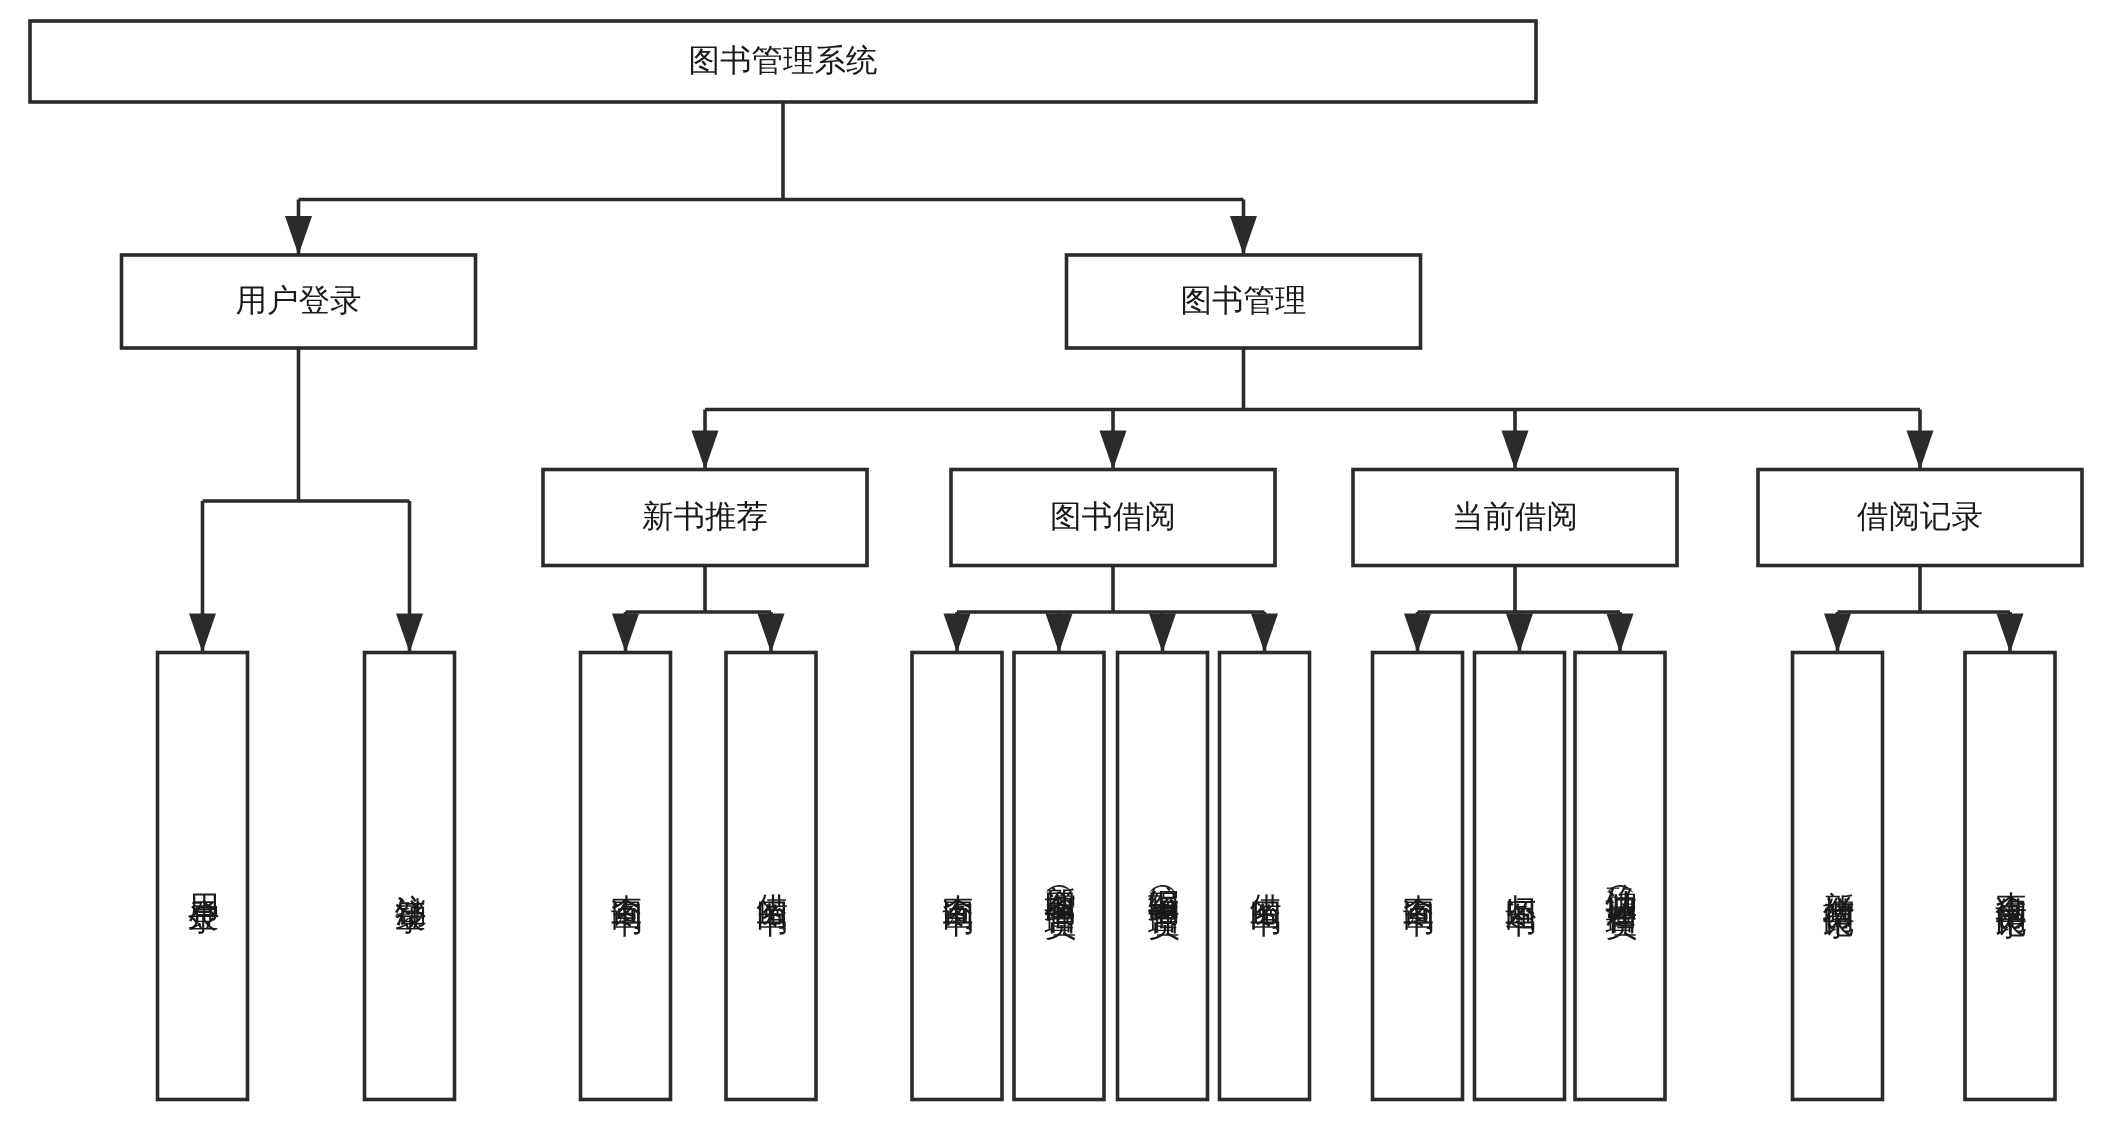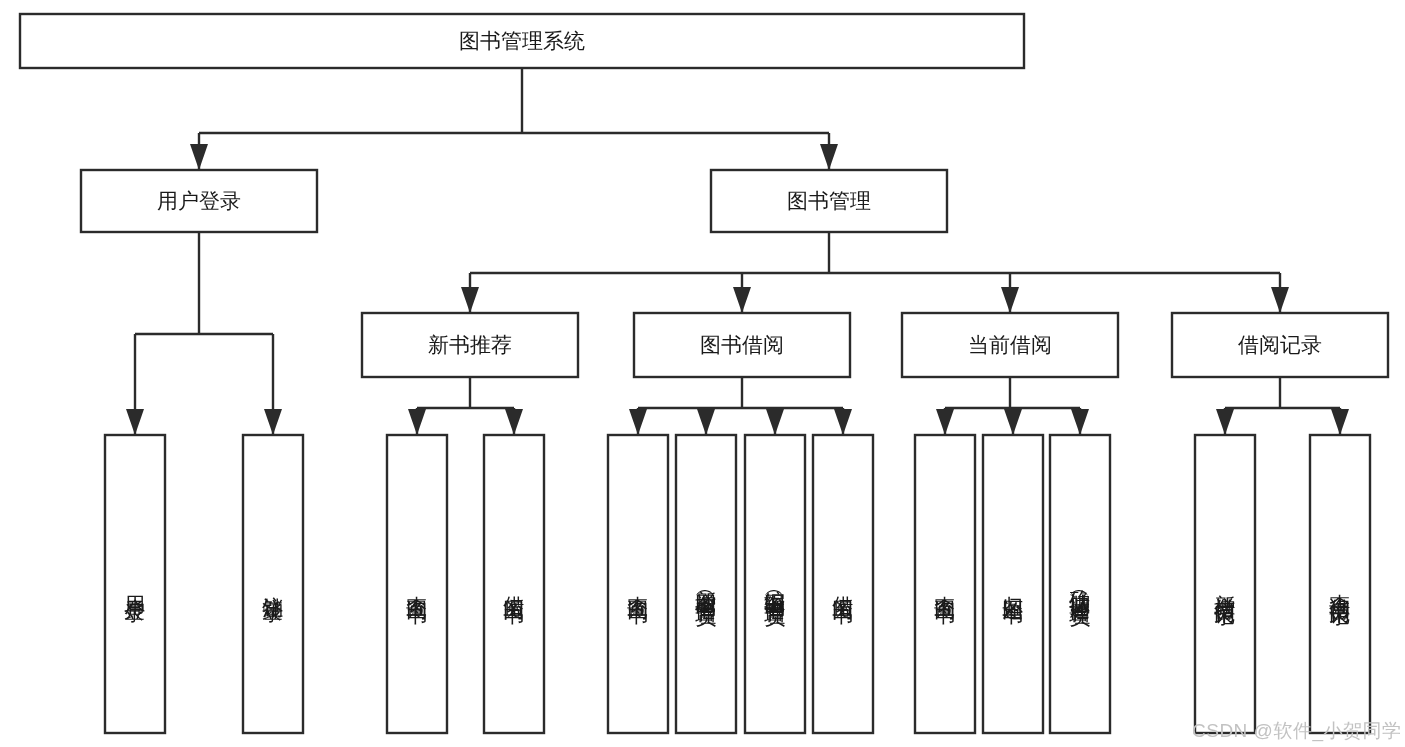--- a/index.html
+++ b/index.html
@@ -204,15 +204,14 @@
         <span class="vert-text">确认归还（管理员）</span>
       </div>
       <div class="vert-wrap" style="left: 1195px; top: 435px; width: 60px; height: 298px;">
         <span class="vert-text">新增借阅记录</span>
       </div>
       <div class="vert-wrap" style="left: 1310px; top: 435px; width: 60px; height: 298px;">
         <span class="vert-text">查询借阅记录</span>
       </div>
     </div>
 
-  <div class="watermark" style="left: 1192px; top: 718px;">CSDN @软件_小贺同学</div>
 
 </div>
 
 </body></html>

